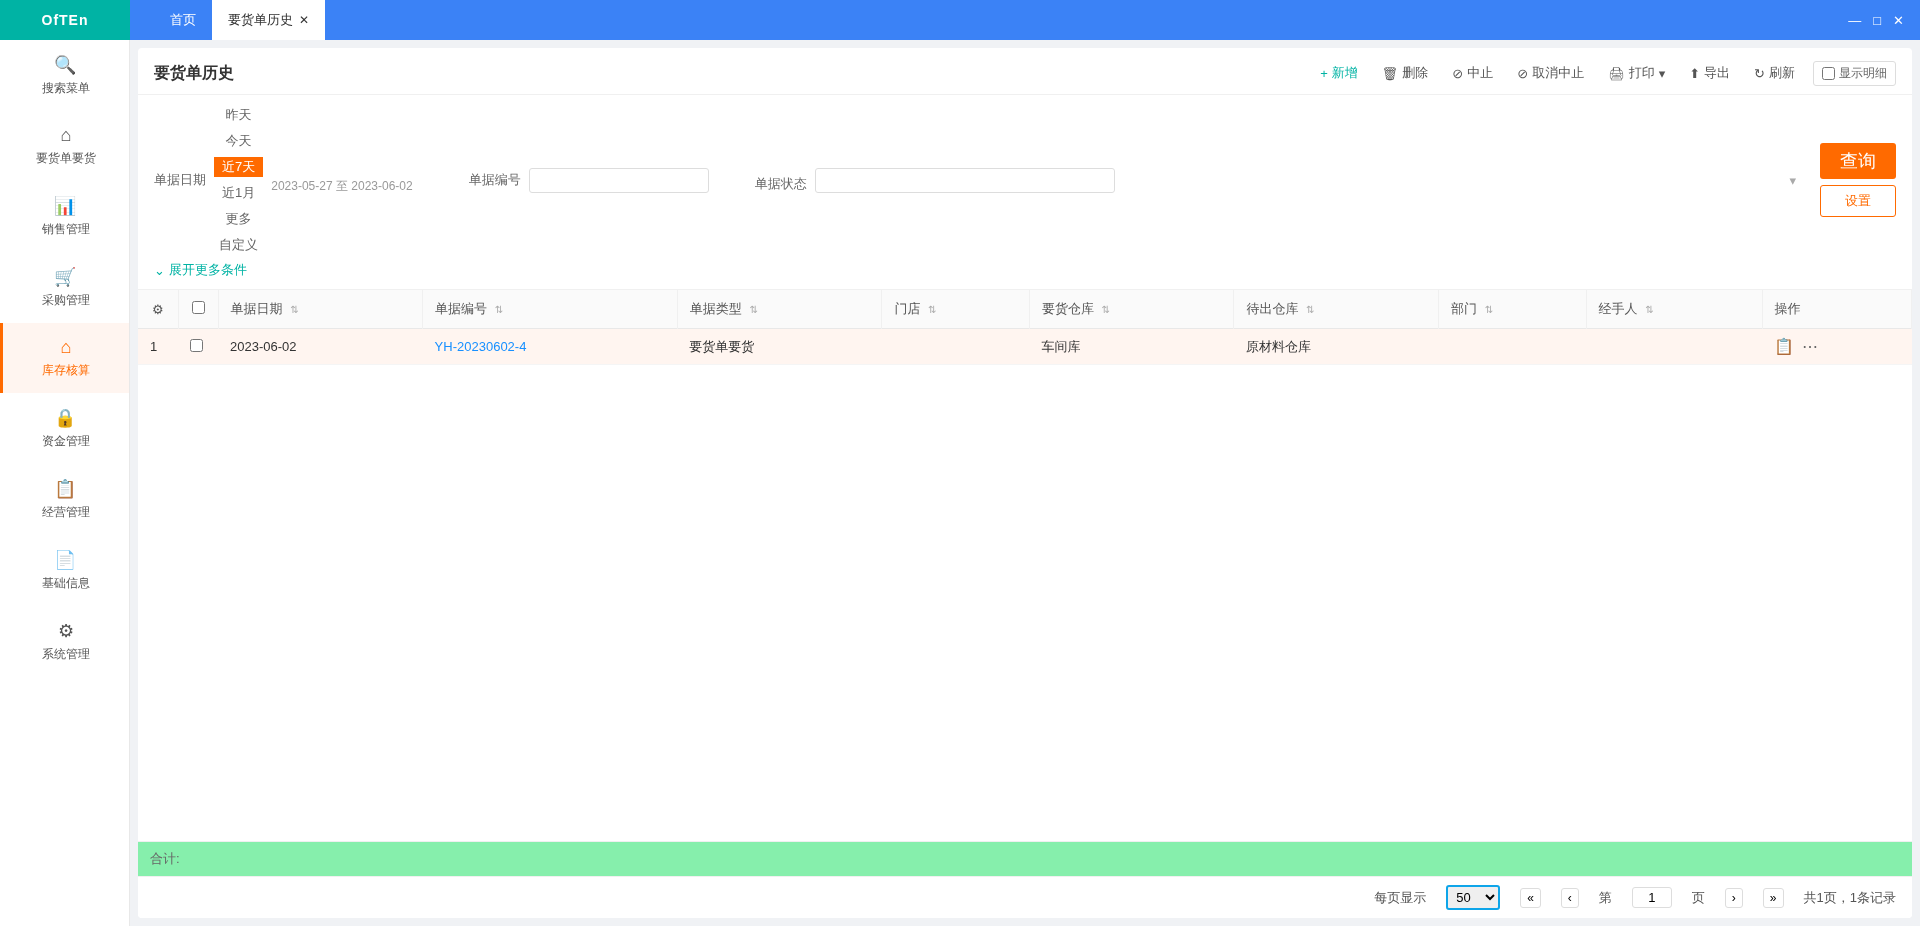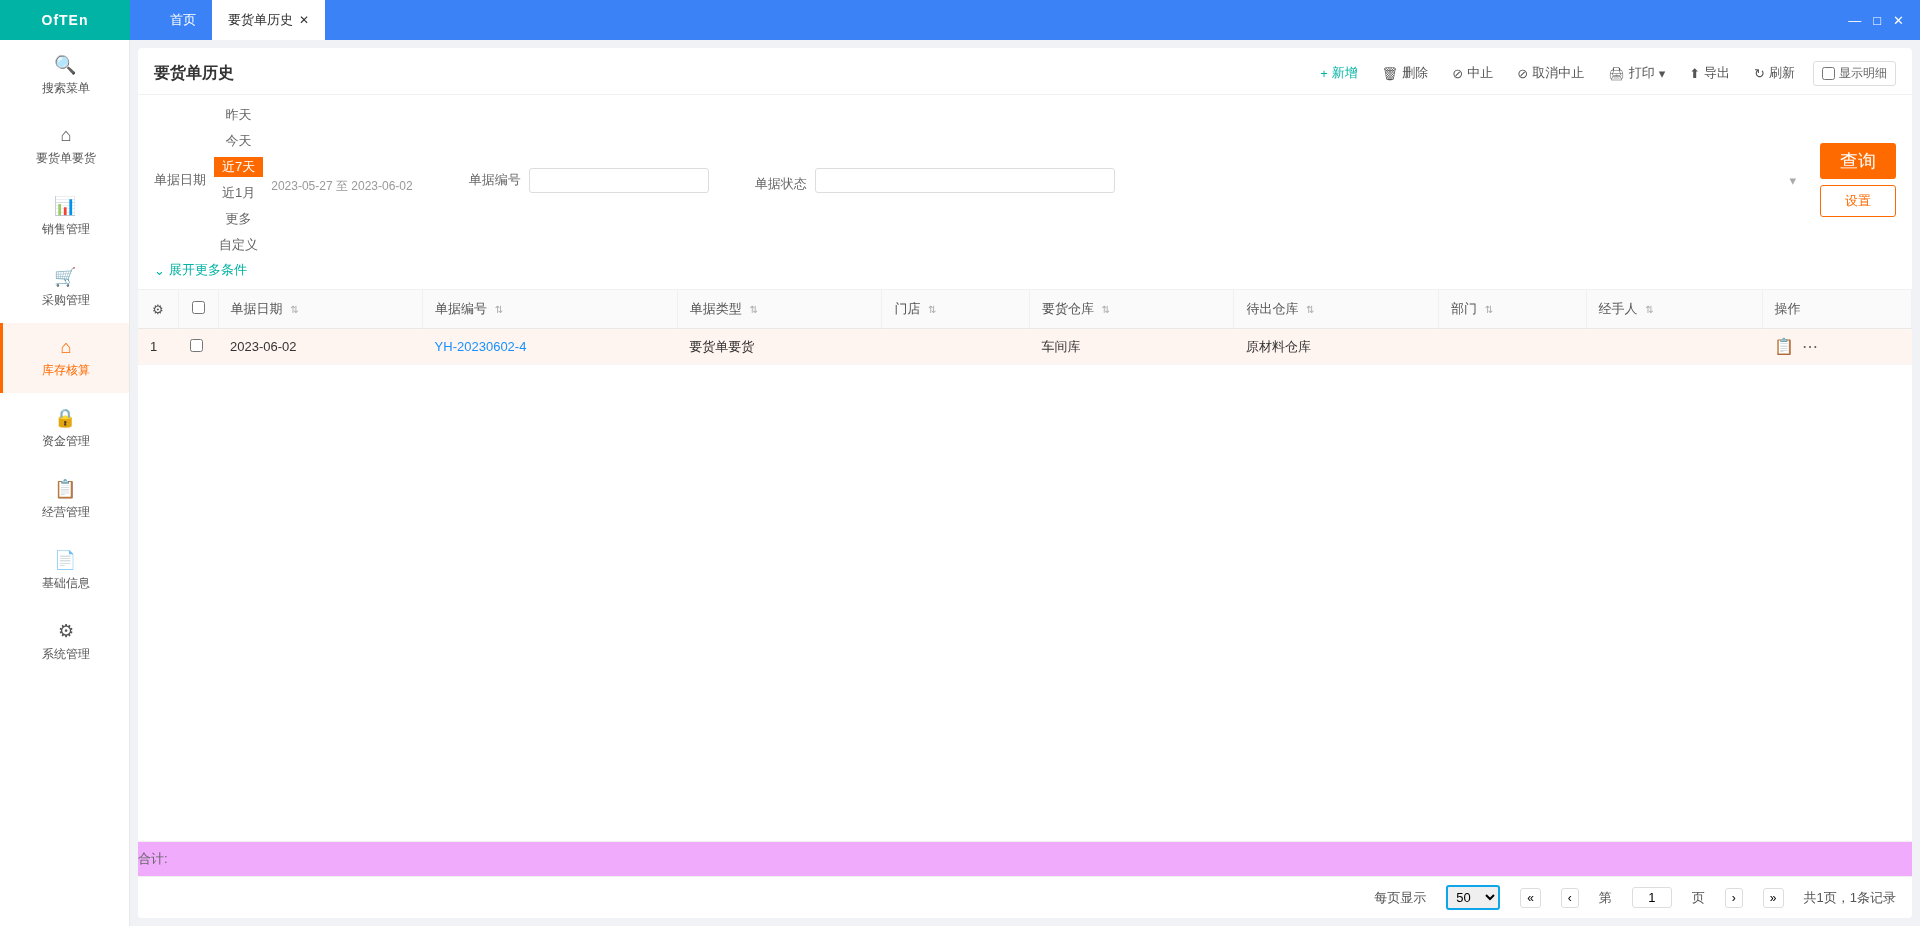--- a/index.html
+++ b/index.html
@@ -290,22 +290,22 @@
 
     
     .th-settings {
       width: 40px;
       text-align: center;
     }
     .th-checkbox { width: 40px; text-align: center; }
 
     
     .table-footer {
-      background: #f0abfc;
-      padding: 8px 0;
+      background: #86efac;
+      padding: 8px 12px;
       border-top: 1px solid #f0f0f0;
       display: flex;
       align-items: center;
       font-size: 13px;
       color: #666;
     }
 
     
     .pagination {
       background: white;

